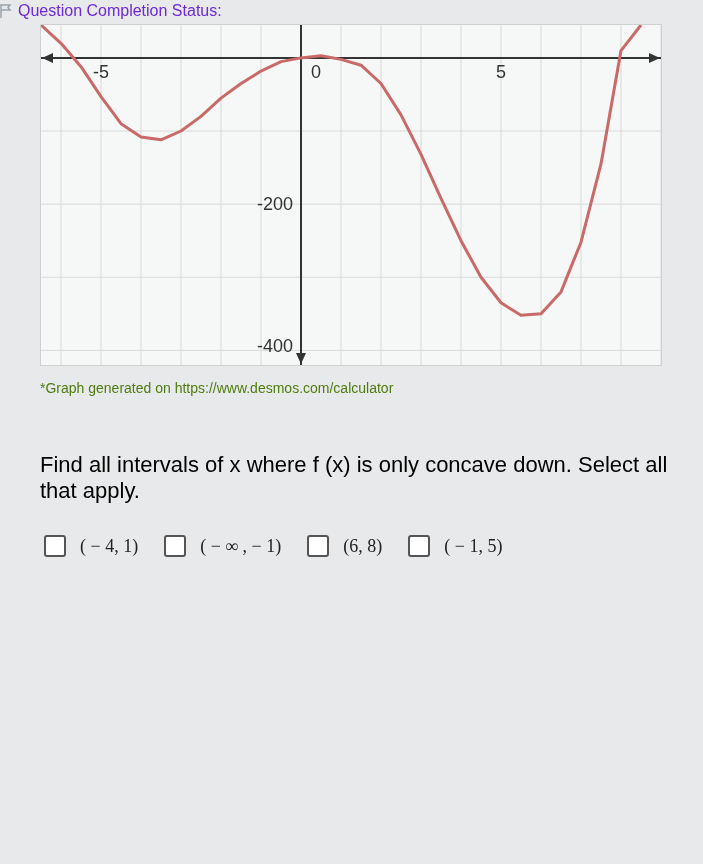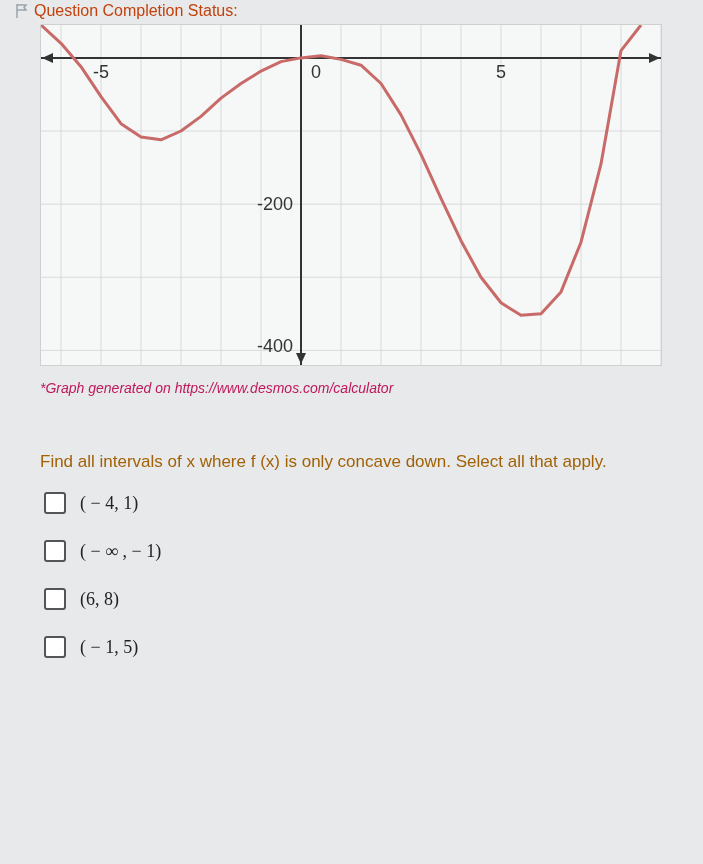--- a/index.html
+++ b/index.html
@@ -9,55 +9,54 @@
     height: 864px;
     background: #e8e9ea;
     font-family: Arial, Helvetica, sans-serif;
     overflow: hidden;
     position: relative;
   }
   .top-bar {
     display: flex;
     align-items: center;
     gap: 6px;
-    padding: 2px 4px 4px 16px;
-    color: #c2410c;
+    padding: 2px 4px 4px 0;
+    color: #6d28d9;
     font-size: 16px;
   }
   .flag-icon svg { display: block; }
   .content {
     padding: 0 30px 0 40px;
   }
   .graph-box {
     position: relative;
     width: 620px;
     height: 340px;
     background: #f6f7f7;
     border: 1px solid #d0d0d0;
     overflow: hidden;
   }
   .graph-box svg {
     position: absolute;
     top: 0; left: 0;
   }
   .graph-caption {
     font-size: 14px;
-    color: #be185d;
+    color: #4d7c0f;
     margin-top: 14px;
-    font-style: italic;
   }
   .question-text {
-    font-size: 17px;
-    color: #a16207;
+    font-size: 22px;
+    color: #000000;
     margin-top: 56px;
-    margin-bottom: 20px;
+    margin-bottom: 31px;
   }
   .options {
     display: flex;
-    flex-direction: column;
+    flex-direction: row;
     gap: 26px;
     margin-left: 4px;
   }
   .option {
     display: flex;
     align-items: center;
     gap: 14px;
     font-size: 18px;
     color: #222;
     font-family: "Times New Roman", Times, serif;

